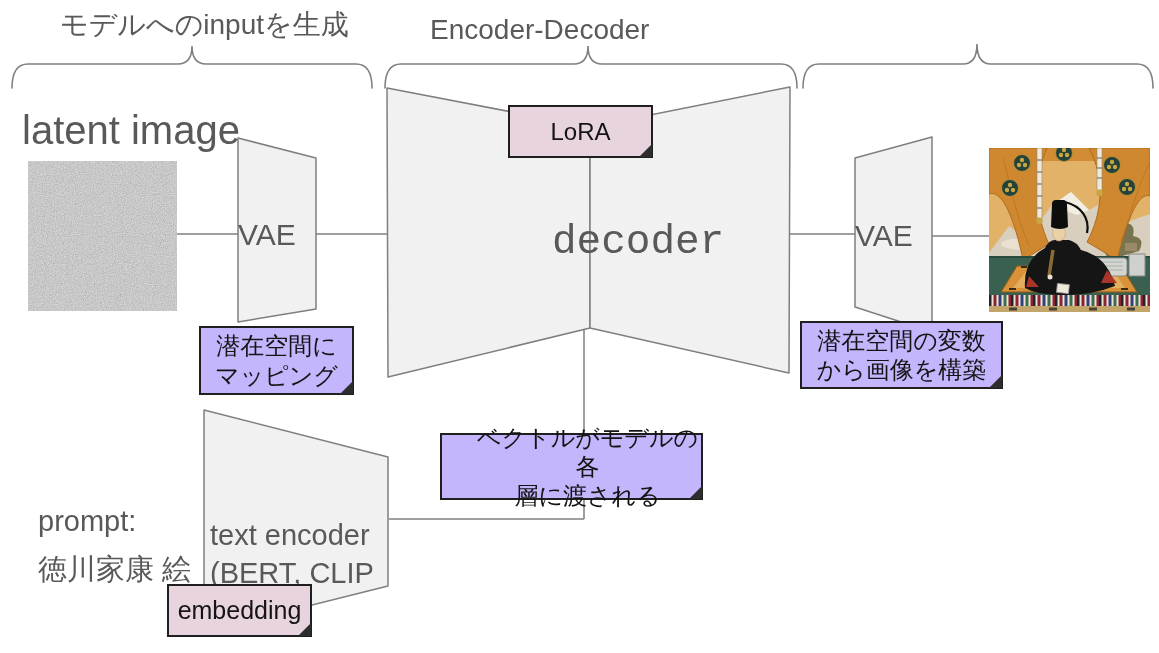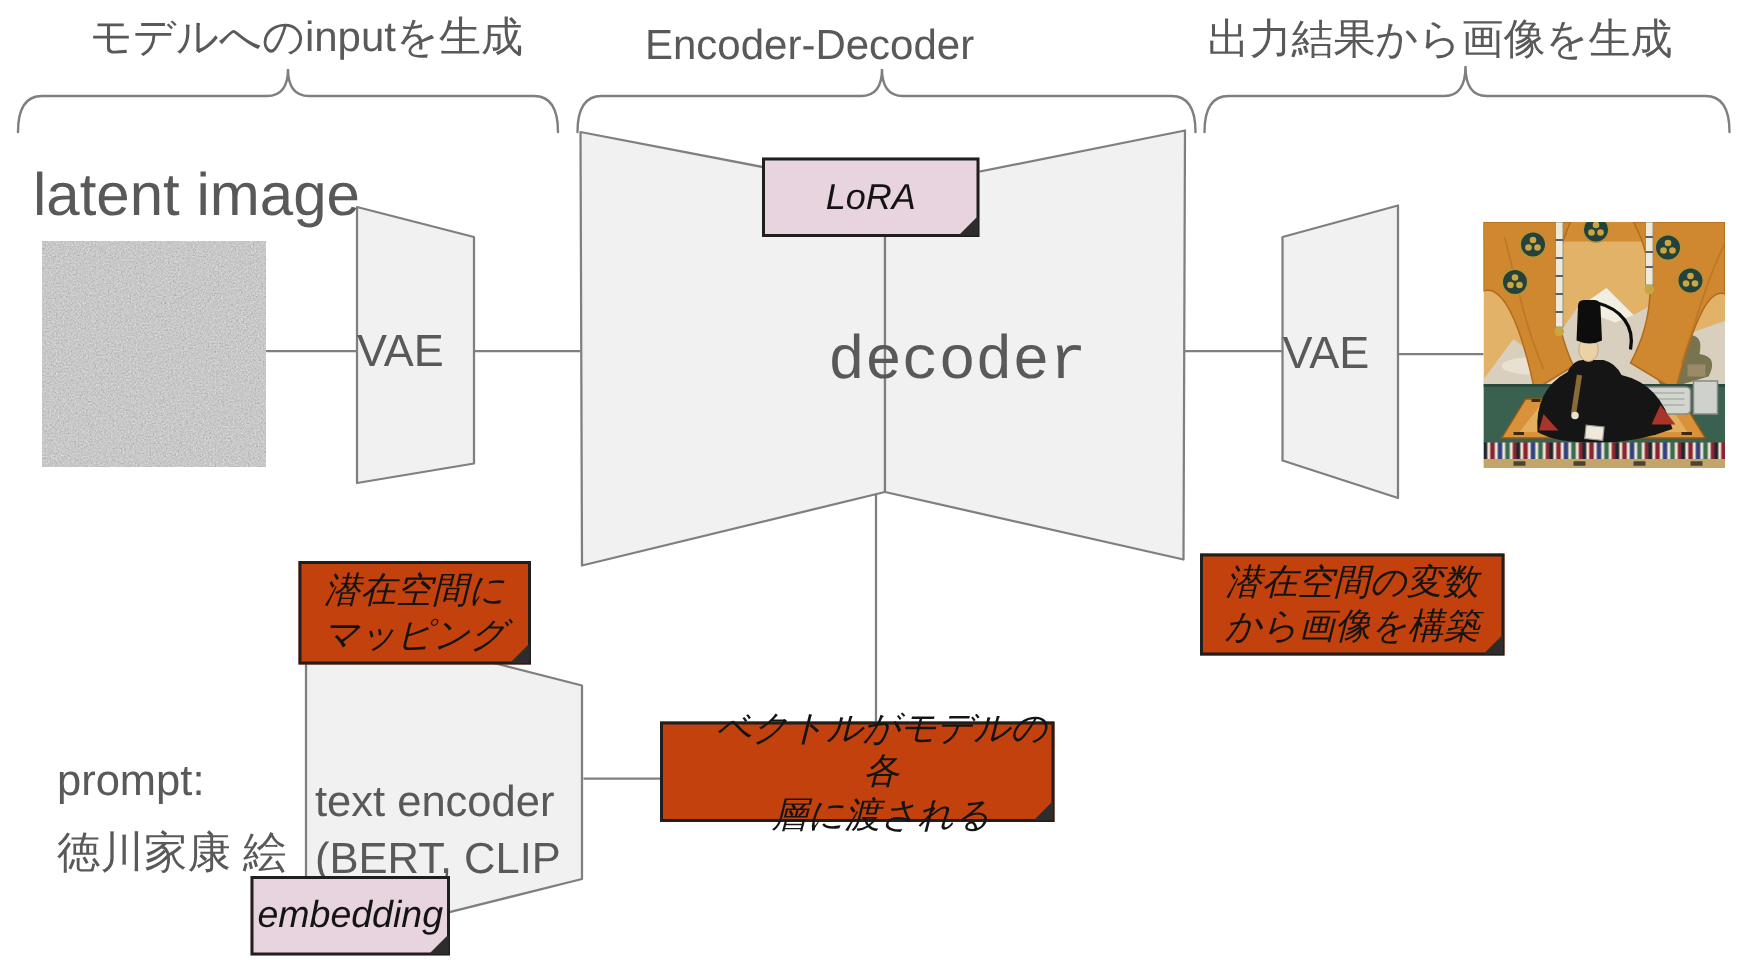--- a/index.html
+++ b/index.html
@@ -9,28 +9,28 @@
   }
   #stage svg.bg{position:absolute;left:0;top:0;}
   .lbl{
     position:absolute;color:#595959;white-space:pre-line;line-height:1.2;
     -webkit-user-select:none;user-select:none;
   }
   .lbl.center{text-align:left;}
   .note{
     position:absolute;box-sizing:border-box;border:2px solid #1f1f1f;
     display:flex;align-items:center;justify-content:center;text-align:center;
-    color:#141414;white-space:pre-line;line-height:1.22;font-style:italic;
+    color:#141414;white-space:pre-line;line-height:1.22;
   }
   .note::after{
     content:"";position:absolute;right:-1px;bottom:-1px;width:0;height:0;
     border-style:solid;border-width:0 0 13px 13px;
     border-color:transparent transparent #2d2d2d transparent;
   }
-  .note.yellow{background:#c2410c;margin-top:48px;}
+  .note.yellow{background:#c4b5fd;}
   .note.pink{background:#e7d4df;}
 </style>
 </head>
 <body>
 
 <div id="stage">
 
   <svg class="bg" width="1159" height="653" viewBox="0 0 1159 653">
     <defs>
       <filter id="noiseF" x="0" y="0" width="100%" height="100%">
@@ -161,34 +161,33 @@
         <rect x="20" y="159.5" width="8" height="3" fill="#4a4236"></rect>
         <rect x="60" y="159.5" width="8" height="3" fill="#4a4236"></rect>
         <rect x="100" y="159.5" width="8" height="3" fill="#4a4236"></rect>
         <rect x="138" y="159.5" width="8" height="3" fill="#4a4236"></rect>
       </g>
     </g>
   </svg>
 
   <div class="lbl center" style="left:60px;top:8px;width:330px;font-size:28px;">モデルへのinputを生成</div>
   <div class="lbl center" style="left:430px;top:13px;width:325px;font-size:28px;">Encoder-Decoder</div>
-  <div class="lbl center" style="left:805px;top:9px;width:335px;font-size:28px;">出力結果から画像を生成</div>
 
   <div class="lbl" style="left:22px;top:106px;font-size:40px;">latent image</div>
   <div class="lbl center" style="left:238px;top:217px;width:78px;font-size:30px;">VAE</div>
   <div class="lbl center" style="left:552px;top:218px;width:200px;font-size:41px;font-family:Liberation Mono, monospace;">decoder</div>
   <div class="lbl center" style="left:855px;top:218px;width:78px;font-size:30px;">VAE</div>
   <div class="lbl" style="left:210px;top:468px;font-size:29px;line-height:38px;margin-top:48px;">text encoder
 (BERT, CLIP
 など)</div>
   <div class="lbl" style="left:38px;top:497px;font-size:29px;line-height:48px;">prompt:
 徳川家康 絵</div>
 
   <div class="note pink" style="left:508px;top:105px;width:145px;height:53px;font-size:24px;">LoRA</div>
   <div class="note yellow" style="left:199px;top:326px;width:155px;height:69px;font-size:24px;">潜在空間に
 マッピング</div>
   <div class="note yellow" style="left:800px;top:321px;width:203px;height:68px;font-size:24px;">潜在空間の変数
 から画像を構築</div>
   <div class="note yellow" style="left:440px;top:433px;width:263px;height:67px;font-size:24px;padding-left:32px;">ベクトルがモデルの各
 層に渡される</div>
-  <div class="note pink" style="left:167px;top:584px;width:133px;height:53px;font-size:25px;">embedding</div>
+  <div class="note pink" style="left:167px;top:584px;width:145px;height:53px;font-size:25px;">embedding</div>
 
 </div>
 
 </body></html>

